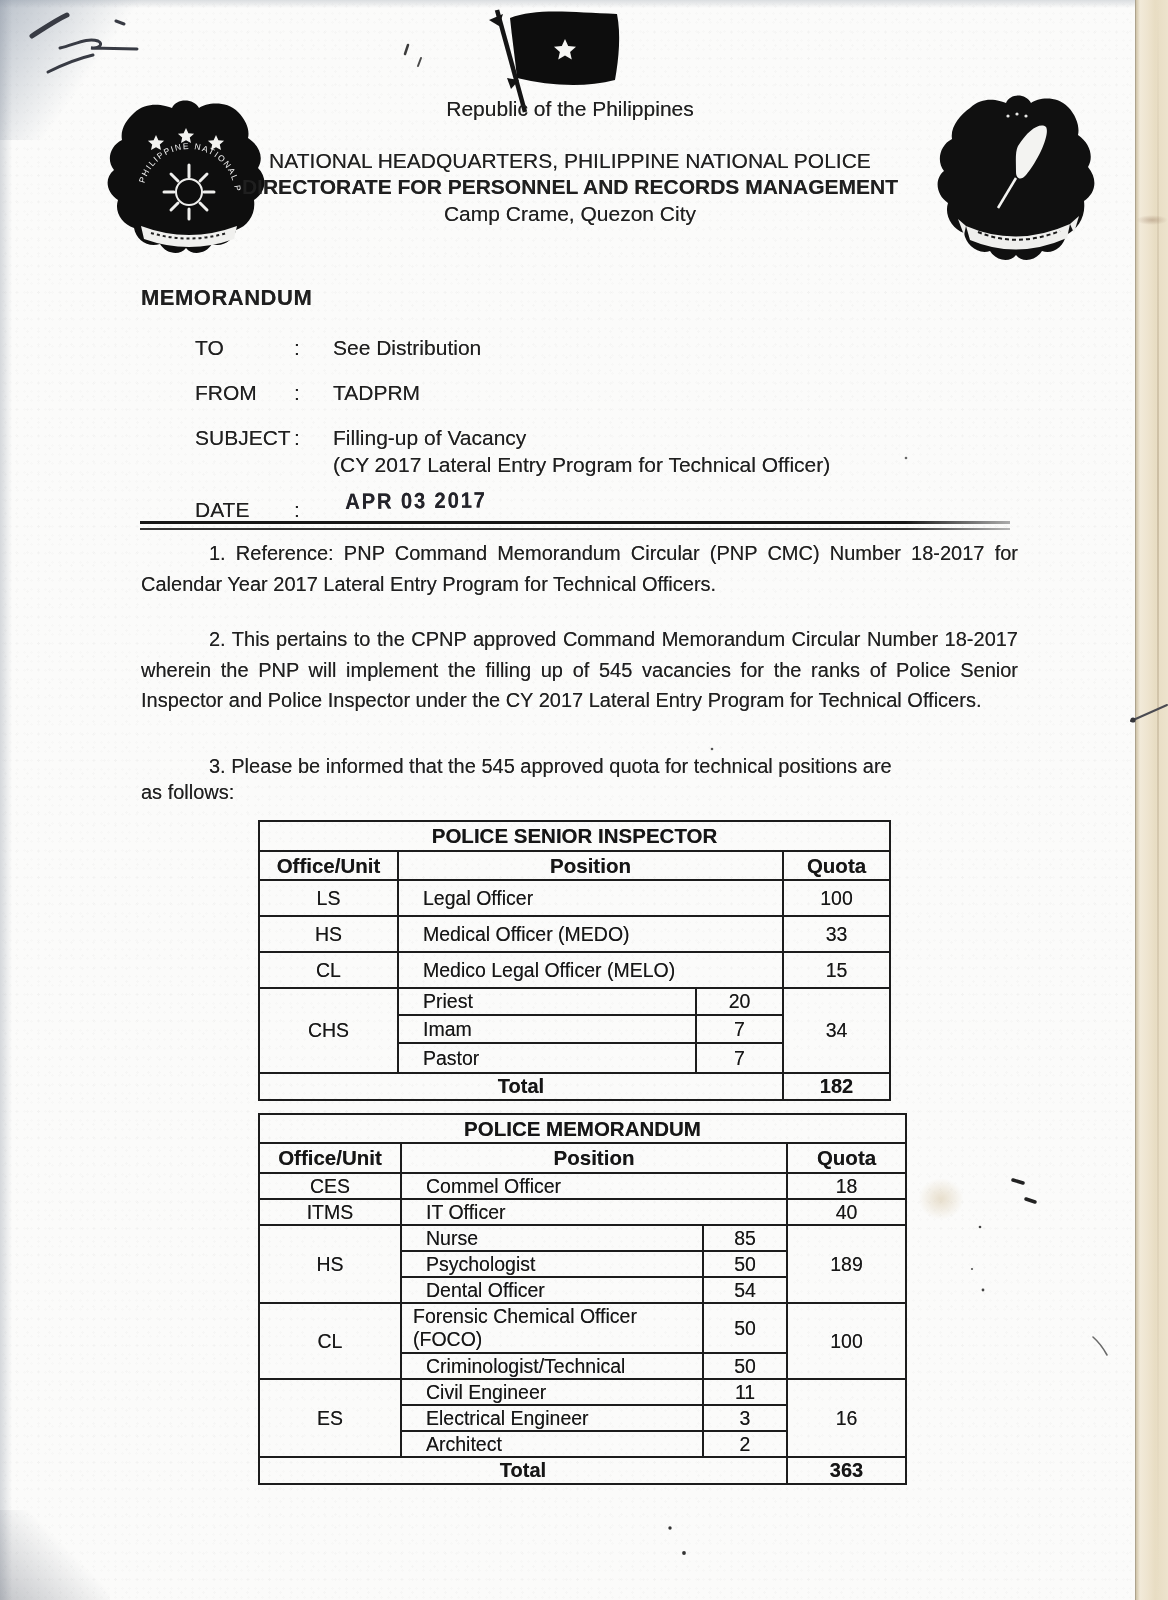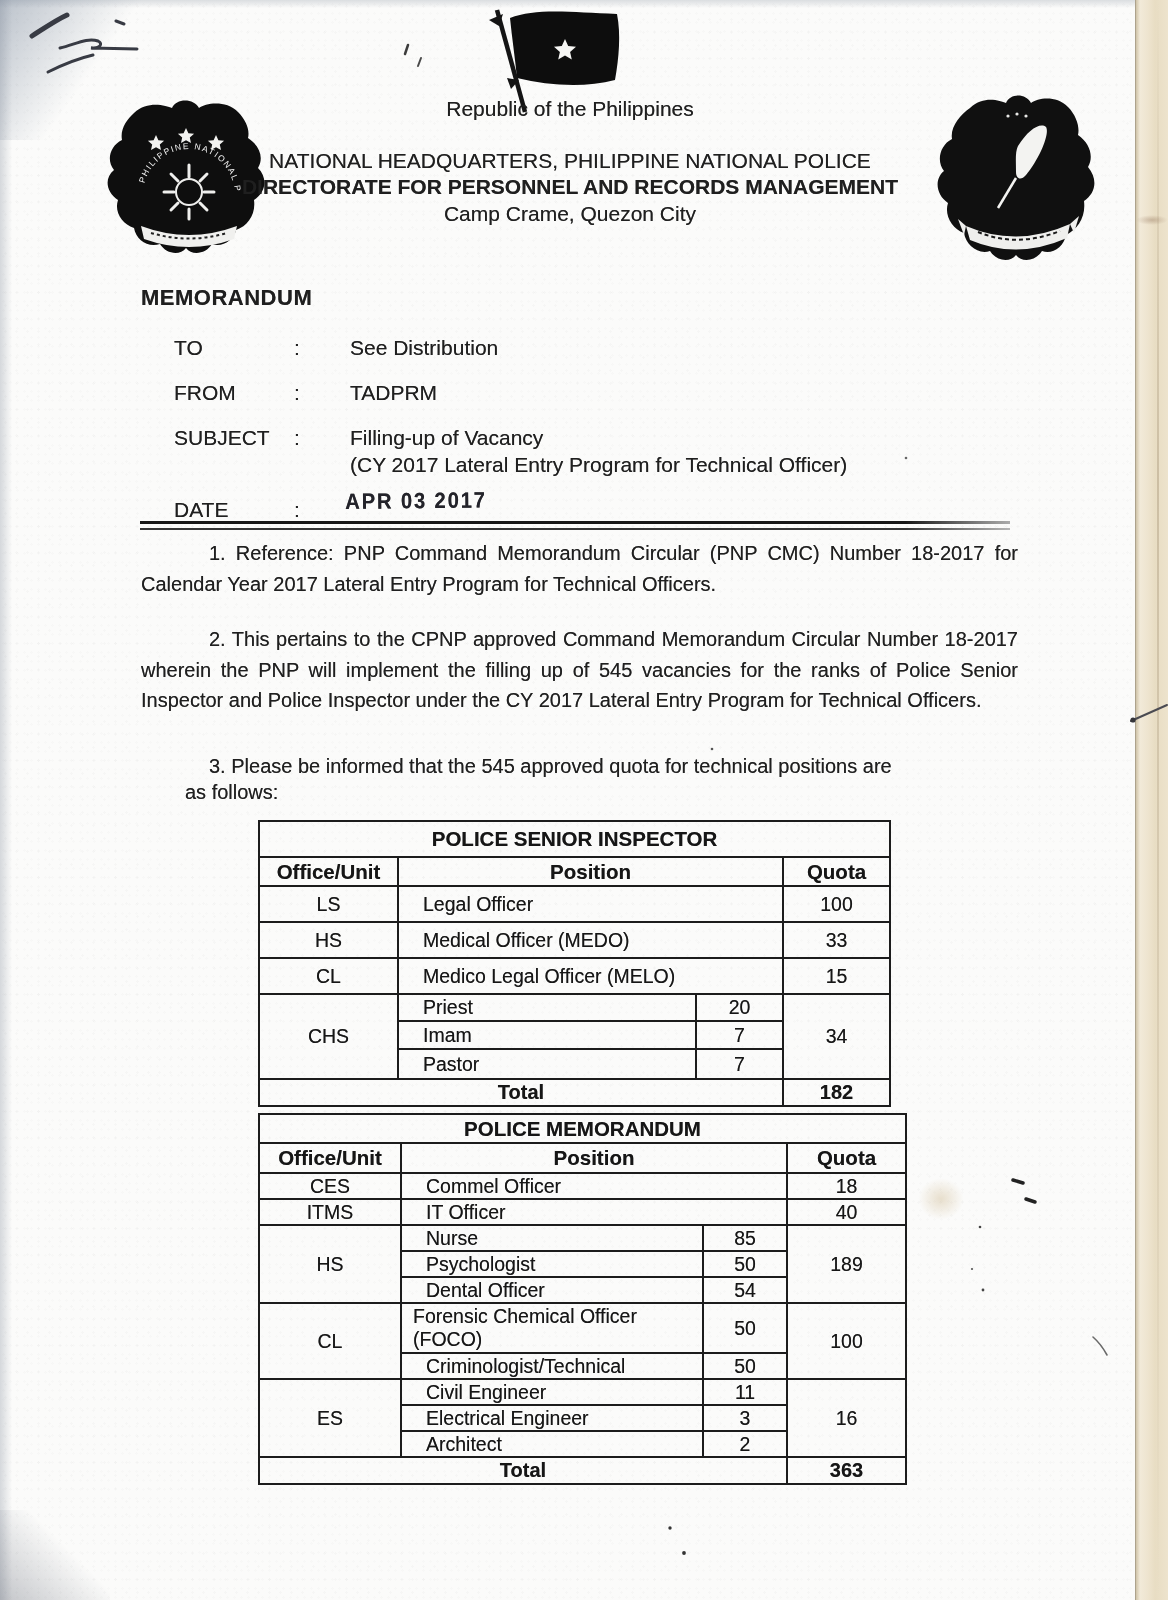--- a/index.html
+++ b/index.html
@@ -34,48 +34,48 @@
   .smudge{position:absolute;left:918px;top:1178px;width:46px;height:42px;
     background:radial-gradient(ellipse at center,rgba(208,188,150,.45),rgba(208,188,150,0) 70%);}
   
   .lh{position:absolute;left:140px;width:860px;text-align:center;}
   .lh1{top:97px;font-size:21px;}
   .lh2{top:123px;font-size:21px;}
   .lh3{top:149px;font-size:21px;}
   .lh4{top:175px;font-size:21px;font-weight:bold;}
   .lh5{top:202px;font-size:21px;}
   .memo-title{left:141px;top:285px;font-size:22px;font-weight:bold;letter-spacing:.5px;}
-  .flabel{left:174px;font-size:21px;}
+  .flabel{left:195px;font-size:21px;}
   .fcolon{left:294px;font-size:21px;}
-  .fvalue{left:350px;font-size:21px;}
+  .fvalue{left:333px;font-size:21px;}
   .bold{font-weight:normal;}
   .stamp{left:345px;top:489px;font-size:22px;font-weight:bold;letter-spacing:2px;
     transform:scaleX(.92) rotate(-.6deg);transform-origin:left top;color:#23232a;}
   .rule{position:absolute;left:140px;top:521px;width:870px;height:4px;
     border-top:3.5px solid #171717;border-bottom:2px solid #343434;
     -webkit-mask-image:linear-gradient(to right,#000 88%,rgba(0,0,0,.35));
     mask-image:linear-gradient(to right,#000 88%,rgba(0,0,0,.35));}
   
   .para{position:absolute;left:141px;width:877px;font-size:20px;line-height:30.5px;
     text-align:justify;text-indent:68px;text-shadow:0 0 .4px rgba(10,10,10,.6);}
   .p1{top:538px;} .p2{top:624px;} .p3{top:751px;}
-  .p3b{position:absolute;left:141px;top:781px;font-size:20px;margin-left:44px;}
+  .p3b{position:absolute;left:141px;top:781px;font-size:20px;}
   
   table.qt{position:absolute;border-collapse:collapse;table-layout:fixed;
     font-size:19.5px;color:#161616;}
   table.qt td,table.qt th{border:2px solid #1c1c1c;padding:0;vertical-align:middle;
     text-align:center;overflow:hidden;text-shadow:0 0 .4px rgba(10,10,10,.55);}
   table.qt{border:2.5px solid #161616;}
   table.qt .ttl{font-weight:bold;font-size:20.5px;}
   table.qt th{font-weight:bold;font-size:20.5px;border-radius:9px;}
   table.qt td.pos{text-align:left;padding-left:24px;}
   table.qt td.tot{font-weight:bold;font-size:20px;}
   .t1{left:258px;top:820px;width:631px;}
   .t2{left:258px;top:1113px;width:647px;}
-  .t1 tr.rt{height:36px}.t1 tr.rh{height:29px}.t1 tr.rr{height:36px}
+  .t1 tr.rt{height:30px}.t1 tr.rh{height:29px}.t1 tr.rr{height:36px}
   .t1 tr.rg1{height:27px}.t1 tr.rg2{height:28px}.t1 tr.rg3{height:30px}.t1 tr.rtot{height:27px}
   .t2 tr.rt{height:29px}.t2 tr.rh{height:30px}.t2 tr.rr{height:26px}
   .t2 tr.rfoco{height:50px}.t2 tr.rtot{height:27px}
   .t2 td.wrap{text-align:left;padding-left:11px;white-space:normal;line-height:23px;}
   svg{position:absolute;}
   .seal-text{fill:#f5f5f5;font-family:"Liberation Sans",sans-serif;font-size:8.5px;letter-spacing:1.5px;}
 </style>
 </head>
 <body>
 

